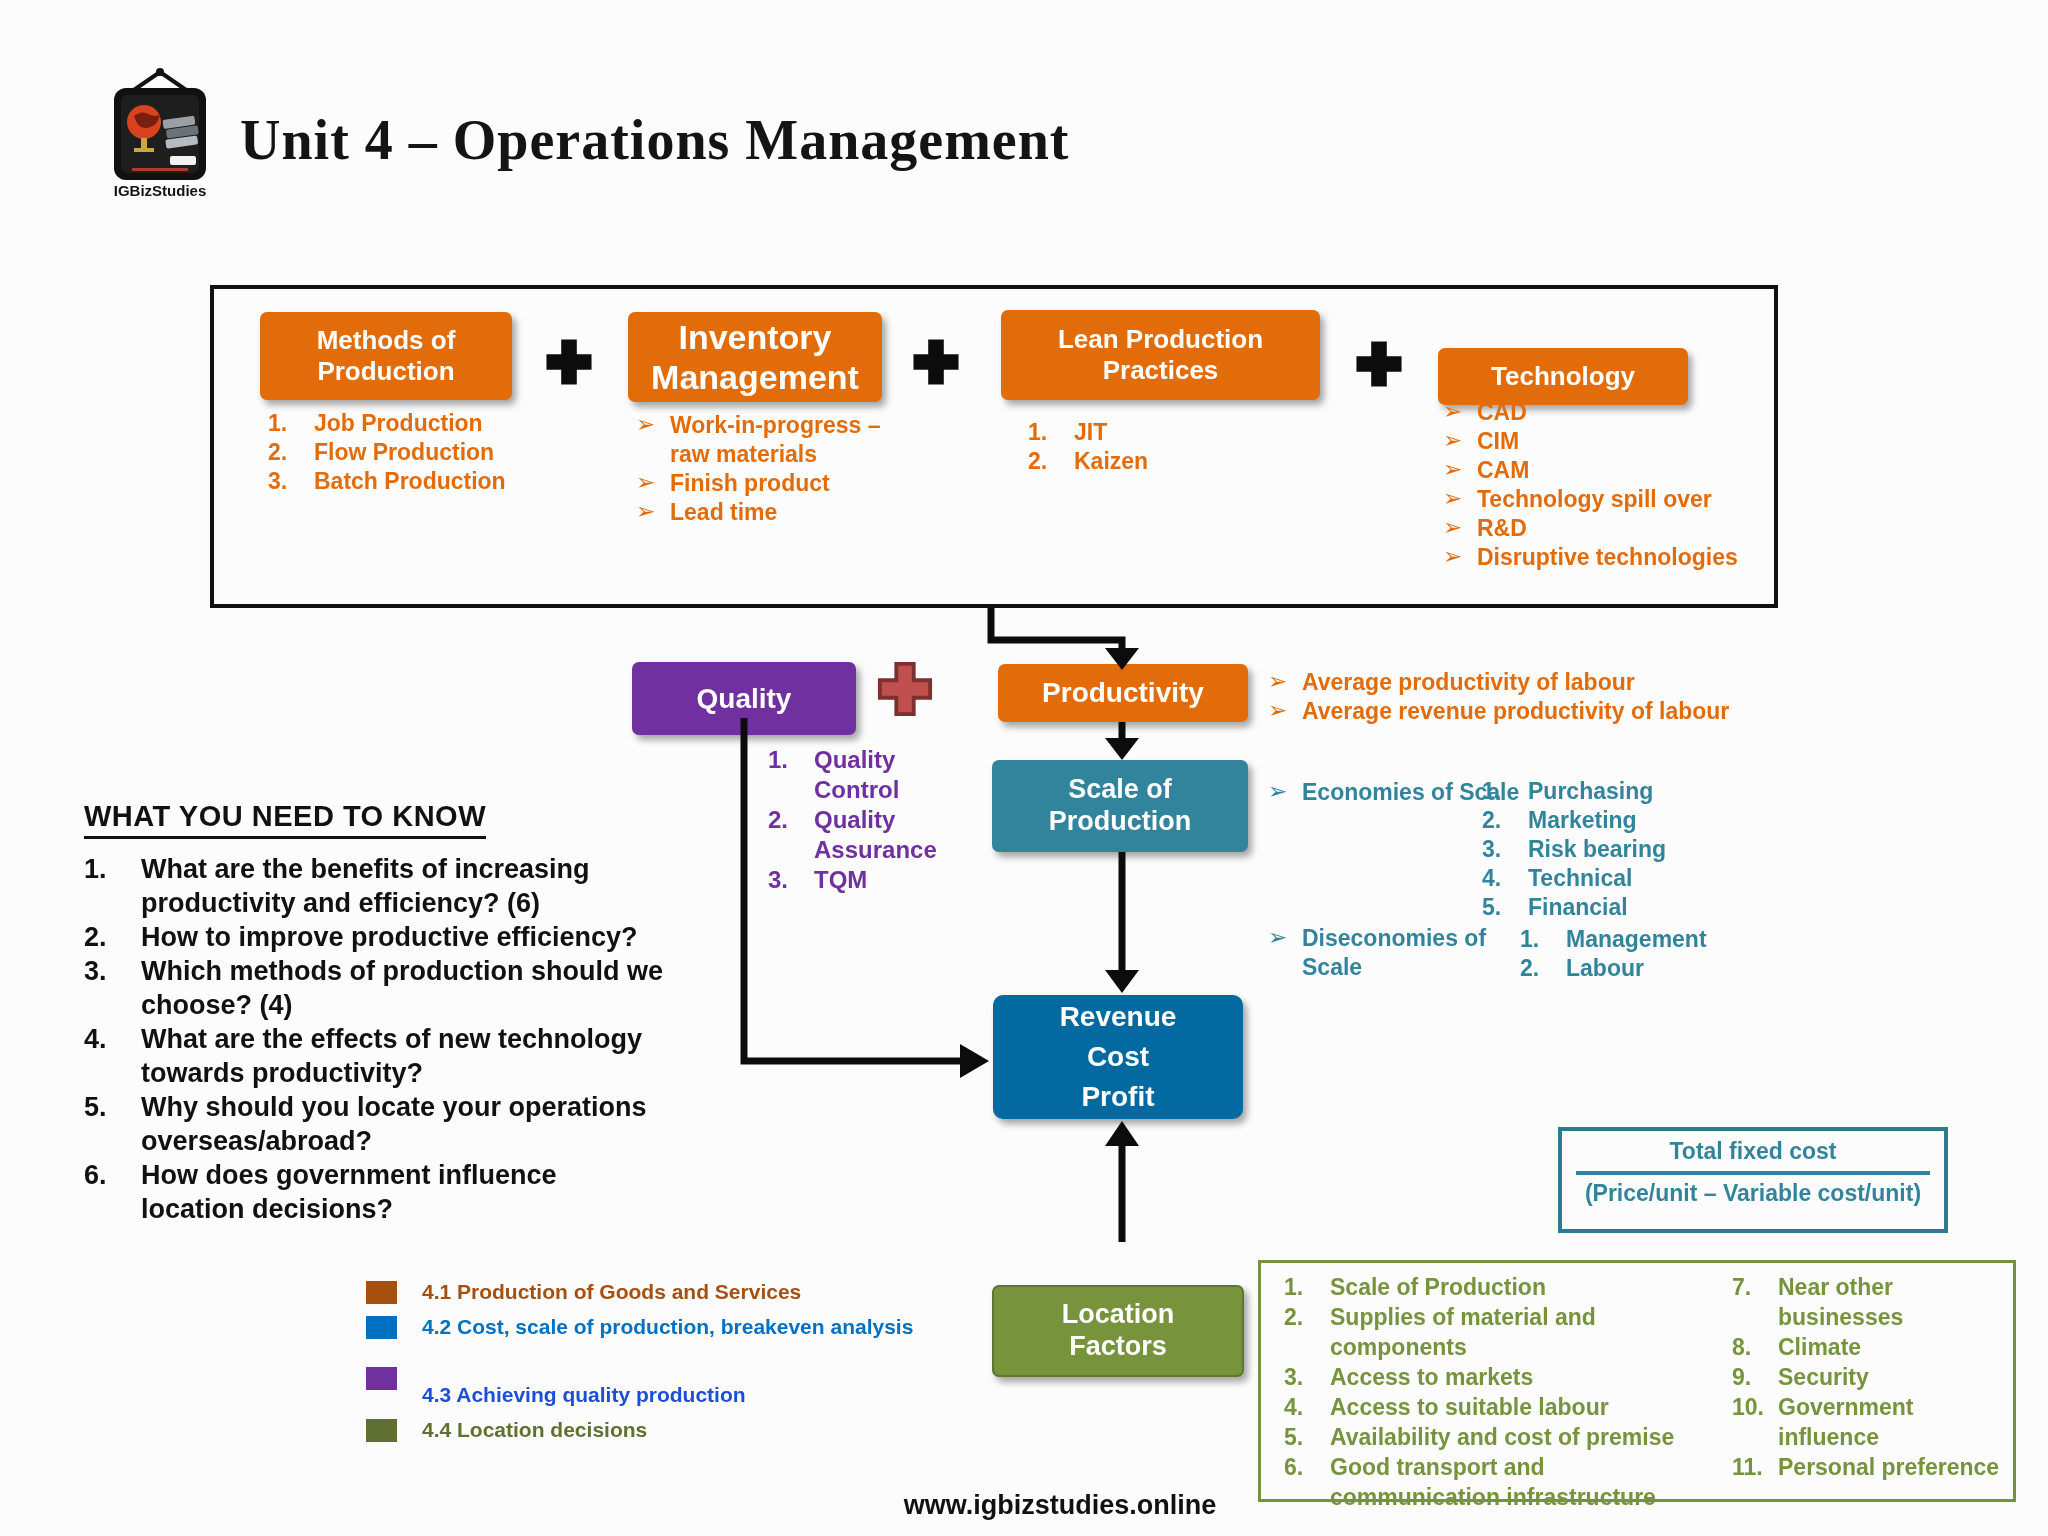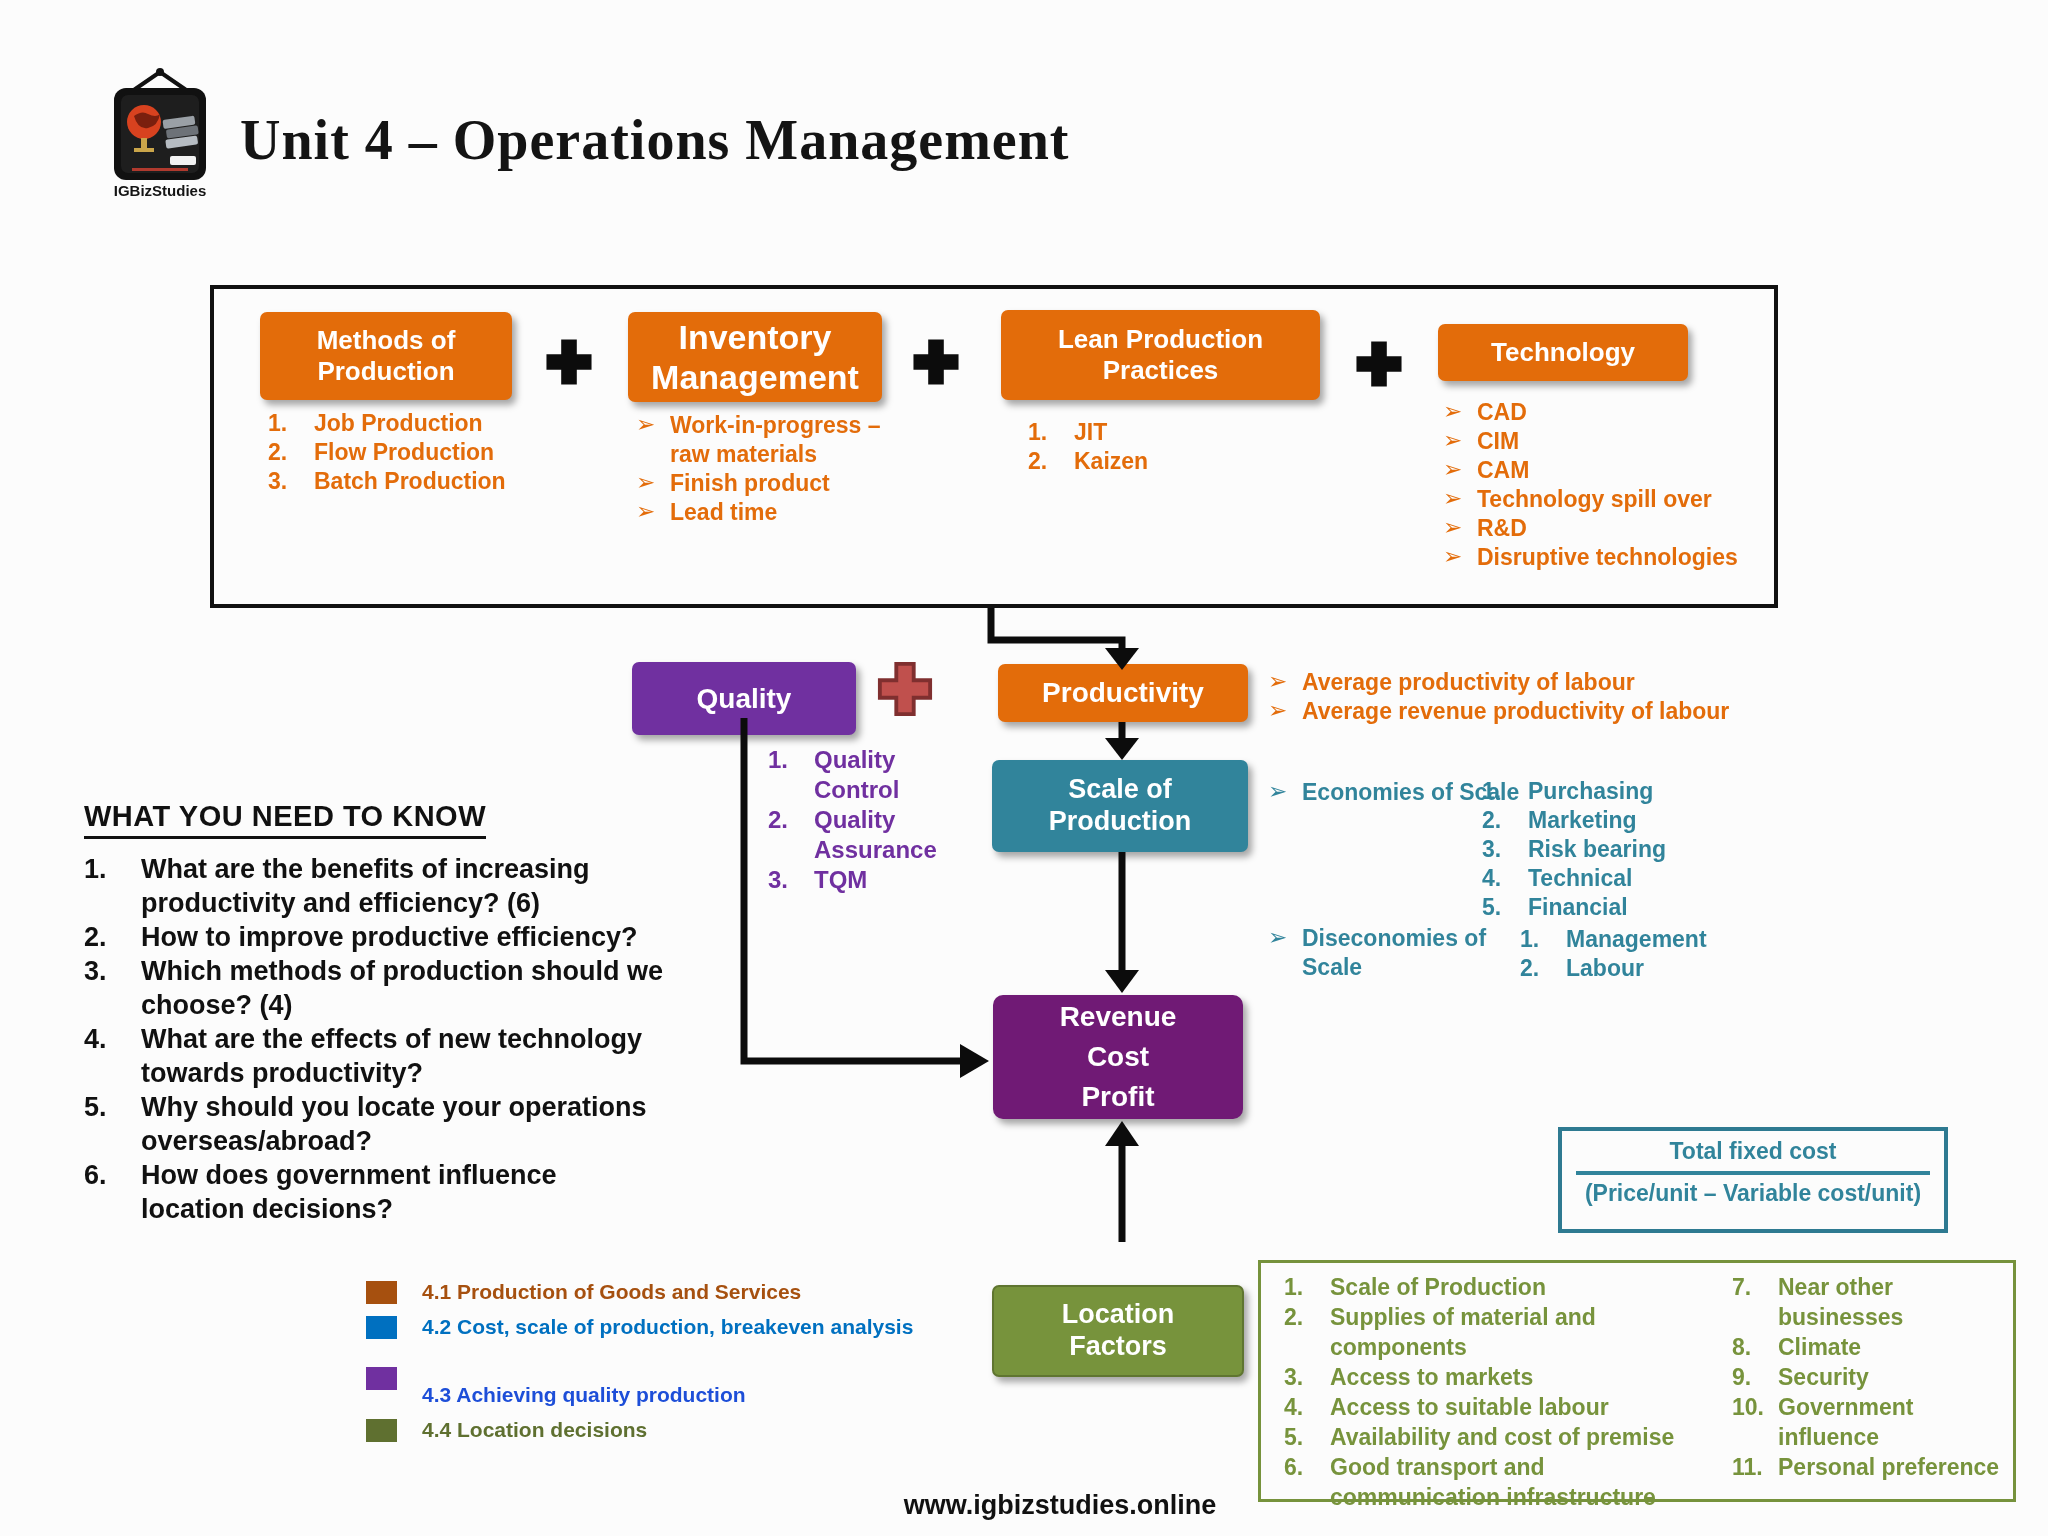--- a/index.html
+++ b/index.html
@@ -23,21 +23,21 @@
   
   .tbox {
     color:#fff; font-weight:700; text-align:center;
     display:flex; align-items:center; justify-content:center;
     border-radius:7px; box-shadow:4px 5px 7px rgba(0,0,0,.35);
     line-height:1.18;
   }
   .tbox.orange { background:#E36C0A; }
   .tbox.purple { background:#7030A0; }
   .tbox.teal   { background:#31849B; }
-  .tbox.black  { background:#701a75; border-radius:10px; }
+  .tbox.black  { background:#0369a1; border-radius:10px; }
   .tbox.green  { background:#77933C; border:2px solid #5F7530;margin-top:43px; }
 
   
   ol, ul { list-style:none; }
   .nlist { counter-reset:n; }
   .nlist li { counter-increment:n; position:relative; padding-left:46px; }
   .nlist li::before { content:counter(n) "."; position:absolute; left:0; font-weight:700; }
   .alist li { position:relative; padding-left:34px; }
   .alist li::before { content:"➢"; position:absolute; left:0; top:-1px; }
 
@@ -133,21 +133,21 @@
   </div>
   <ol class="abs nlist lst orange" style="left:1028px; top:418px; width:220px;">
     <li>JIT</li>
     <li>Kaizen</li>
   </ol>
 
   <svg class="abs" style="left:1352px; top:338px;" width="54" height="52" viewBox="0 0 60 60">
     <path d="M21 4 h18 v17 h17 v18 h-17 v17 h-18 v-17 h-17 v-18 h17 z" fill="#0c0c0c"></path>
   </svg>
 
-  <div class="abs tbox orange" style="left:1438px; top:324px; width:250px; height:57px; font-size:26px;">
+  <div class="abs tbox orange" style="left:1438px; top:348px; width:250px; height:57px; font-size:26px;">
     <span>Technology</span>
   </div>
   <ul class="abs alist lst orange" style="left:1443px; top:398px; width:330px;">
     <li>CAD</li>
     <li>CIM</li>
     <li>CAM</li>
     <li>Technology spill over</li>
     <li>R&amp;D</li>
     <li>Disruptive technologies</li>
   </ul>

